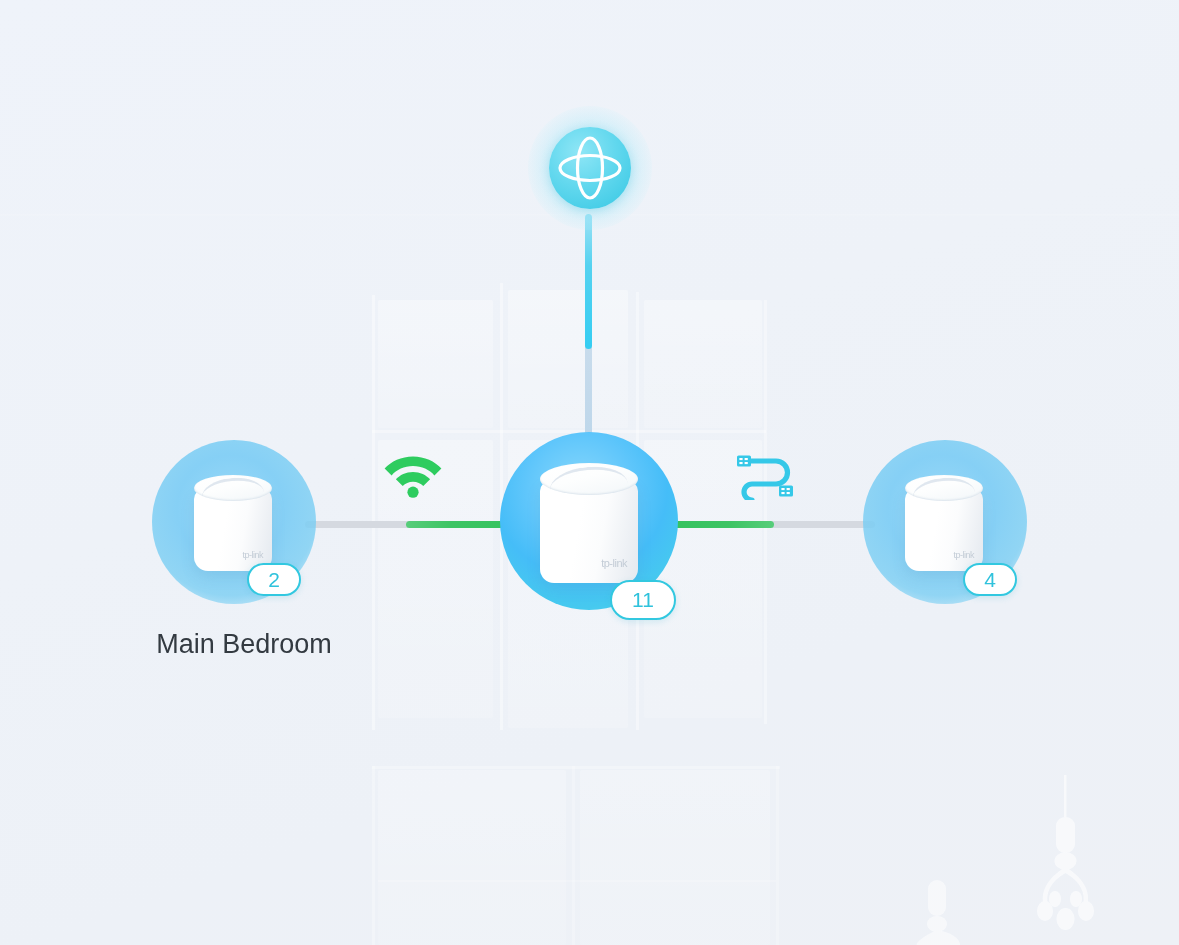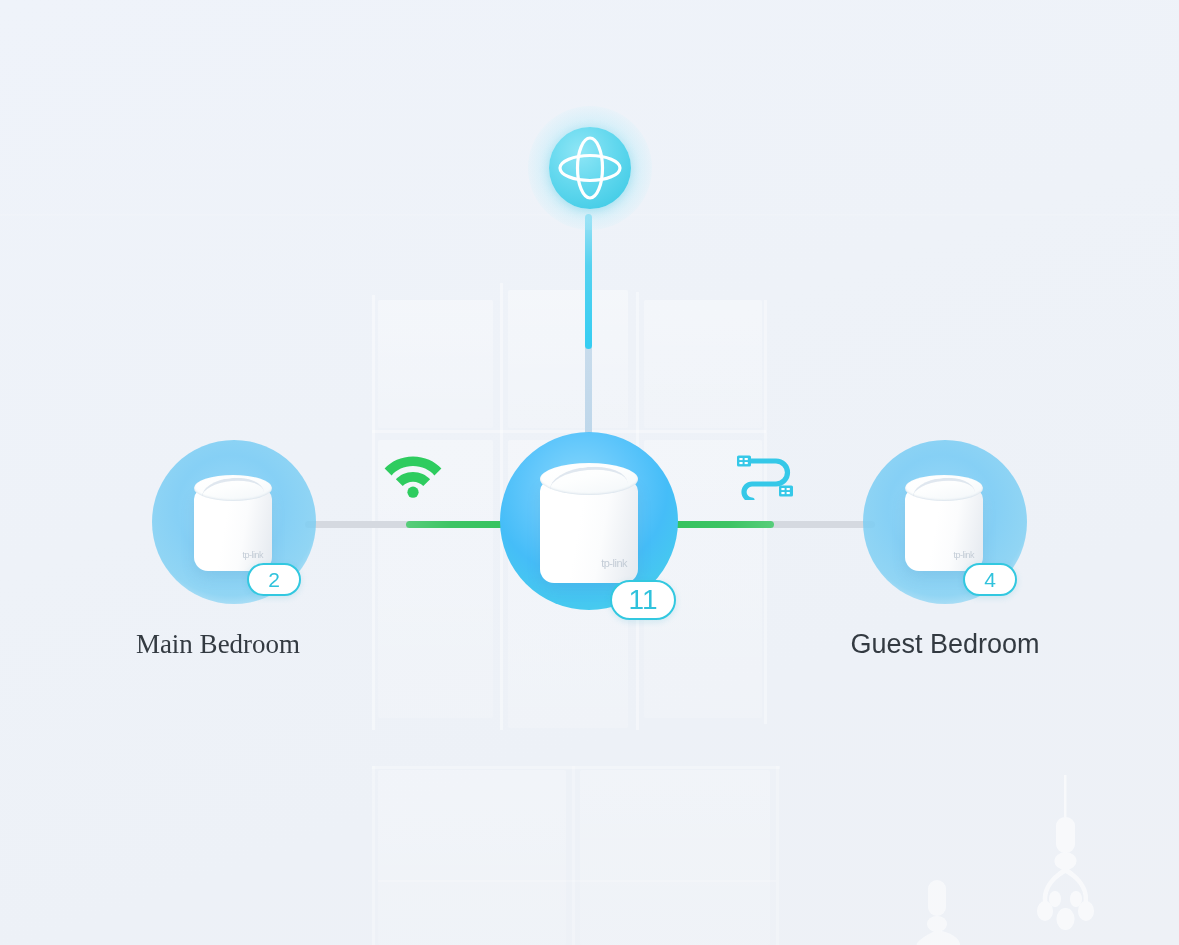--- a/index.html
+++ b/index.html
@@ -283,51 +283,50 @@
     <div class="deco" style="left:44px; top:37px; width:78px; height:96px;">
       <div class="deco-body" style="height:82px;"></div>
       <div class="deco-top" style="height:26px;"></div>
       <div class="deco-swoosh" style="left:8px; top:3px; width:62px; height:30px; border-width:3px 0 0 0; transform:rotate(-5deg);"></div>
       <div class="deco-logo" style="right:9px; bottom:11px; font-size:9px;">tp-link</div>
     </div>
 
     <div class="badge" style="left:97px; top:125px; width:54px; height:33px; font-size:21px;">2</div>
   </div>
 
-  <div class="room-label" style="left:18px; top:629px; width:400px;font-family:Liberation Serif, serif;">Main Bedroom</div>
+  <div class="room-label" style="left:44px; top:629px; width:400px;">Main Bedroom</div>
 
   <div class="node" style="left:483px; top:415px; width:212px; height:212px;">
     <div class="halo halo-main-outer" style="left:0; top:0; width:212px; height:212px;"></div>
     <div class="halo halo-main-inner" style="left:17px; top:17px; width:178px; height:178px;"></div>
 
     <div class="deco" style="left:57px; top:48px; width:98px; height:120px;">
       <div class="deco-body" style="height:102px;"></div>
       <div class="deco-top" style="height:32px;"></div>
       <div class="deco-swoosh" style="left:10px; top:4px; width:78px; height:36px; border-width:3px 0 0 0; transform:rotate(-5deg);"></div>
       <div class="deco-logo" style="right:11px; bottom:14px; font-size:11px;">tp-link</div>
     </div>
 
-    <div class="badge" style="left:127px; top:165px; width:66px; height:40px; font-size:28px;">11</div>
+    <div class="badge" style="left:127px; top:165px; width:66px; height:40px; font-size:21px;">11</div>
   </div>
 
 
   <div class="node" style="left:861px; top:438px; width:168px; height:170px;">
     <div class="halo halo-side" style="left:2px; top:2px; width:164px; height:164px;"></div>
 
     <div class="deco" style="left:44px; top:37px; width:78px; height:96px;">
       <div class="deco-body" style="height:82px;"></div>
       <div class="deco-top" style="height:26px;"></div>
       <div class="deco-swoosh" style="left:8px; top:3px; width:62px; height:30px; border-width:3px 0 0 0; transform:rotate(-5deg);"></div>
       <div class="deco-logo" style="right:9px; bottom:11px; font-size:9px;">tp-link</div>
     </div>
 
     <div class="badge" style="left:102px; top:125px; width:54px; height:33px; font-size:21px;">4</div>
   </div>
 
-  <div class="room-label" style="left:745px; top:629px; width:400px;">Guest Bedroom</div>
 
   <svg class="linkicon" style="left:383px; top:452px; width:60px; height:46px;" viewBox="0 0 60 46">
     <g fill="#2ecc5f">
       <path d="M30 4.5 C18.4 4.5 8.1 9.4 1.6 16.6 L8.6 23.5 C13.4 17.8 21.2 14.1 30 14.1 C38.8 14.1 46.6 17.8 51.4 23.5 L58.4 16.6 C51.9 9.4 41.6 4.5 30 4.5 Z"></path>
       <path d="M30 19.9 C23 19.9 16.8 22.9 12.9 27.3 L19.7 34.1 C22.3 31.4 25.9 29.7 30 29.7 C34.1 29.7 37.7 31.4 40.3 34.1 L47.1 27.3 C43.2 22.9 37 19.9 30 19.9 Z"></path>
       <circle cx="30" cy="40.2" r="5.6"></circle>
     </g>
   </svg>
 
   <svg class="linkicon" style="left:736px; top:452px; width:64px; height:48px;" viewBox="0 0 64 48">

